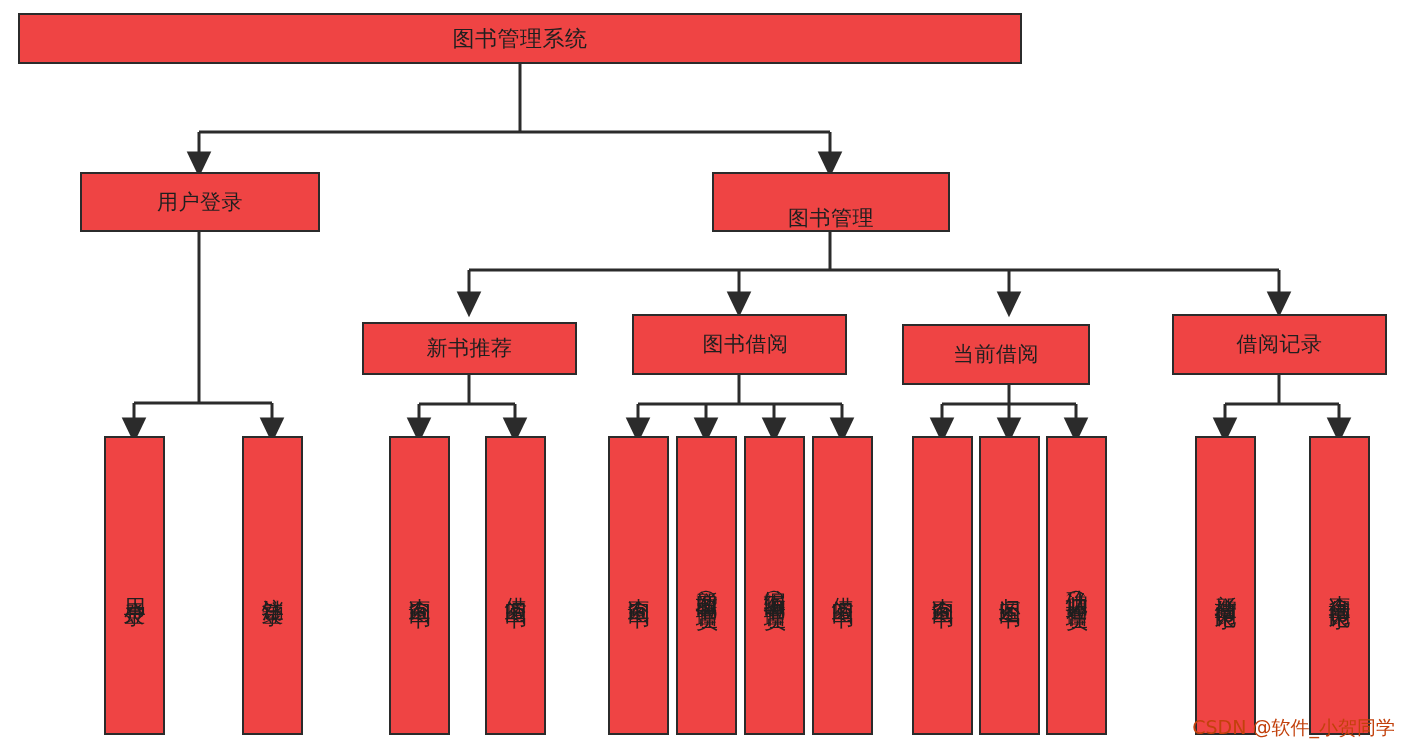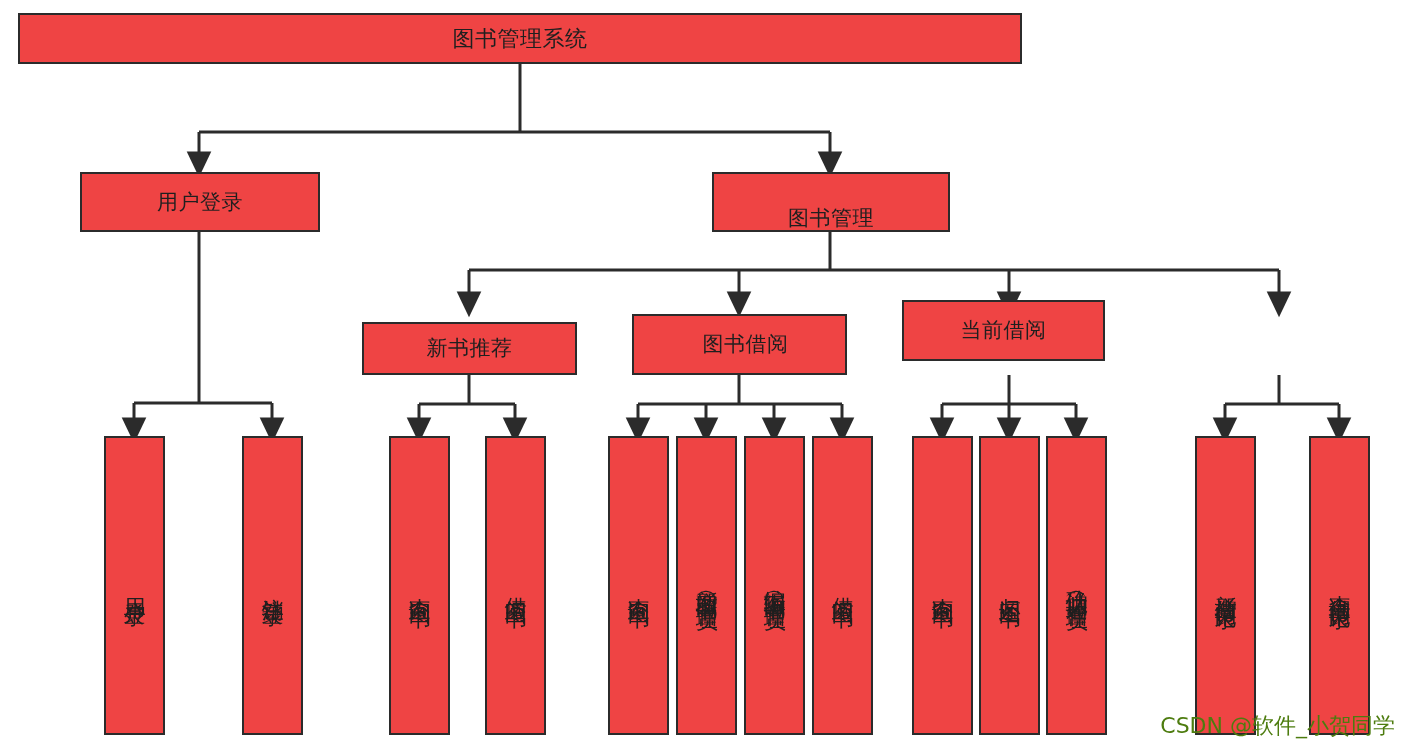--- a/index.html
+++ b/index.html
@@ -62,22 +62,22 @@
     font-size: 22px;
     line-height: 1.12;
     letter-spacing: 3px;
     white-space: nowrap;
     max-height: 270px;
   }
   .watermark {
     position: absolute;
     right: 10px;
     bottom: 6px;
-    font-size: 22px;
-    color: #4d7c0f;
+    font-size: 19px;
+    color: #c2410c;
     white-space: nowrap;
     z-index: 5;
     font-family: "DejaVu Sans", "Liberation Sans", sans-serif;
   }
 </style>
 </head>
 <body>
 
 <div id="diagram-root">
 
@@ -144,24 +144,27 @@
   </div>
 
   <div class="node horizontal" style="left:362px; top:322px; width:215px; height:53px;">
     <span class="node-label">新书推荐</span>
   </div>
 
   <div class="node horizontal" style="left:632px; top:314px; width:215px; height:61px;padding-left:12px;">
     <span class="node-label">图书借阅</span>
   </div>
 
-  <div class="node horizontal" style="left:902px; top:300px; width:203px; height:61px;">
+  <div class="node horizontal" style="left:902px; top:324px; width:188px; height:61px;">
     <span class="node-label">当前借阅</span>
   </div>
 
+  <div class="node horizontal" style="left:1172px; top:314px; width:215px; height:61px;">
+    <span class="node-label">借阅记录</span>
+  </div>
 
   <div class="node vertical" style="left:104px; top:436px; width:61px; height:299px;">
     <span class="node-label">用户登录</span>
   </div>
   <div class="node vertical" style="left:242px; top:436px; width:61px; height:299px;">
     <span class="node-label">注销登录</span>
   </div>
 
   <div class="node vertical" style="left:389px; top:436px; width:61px; height:299px;">
     <span class="node-label">查询图书</span>

